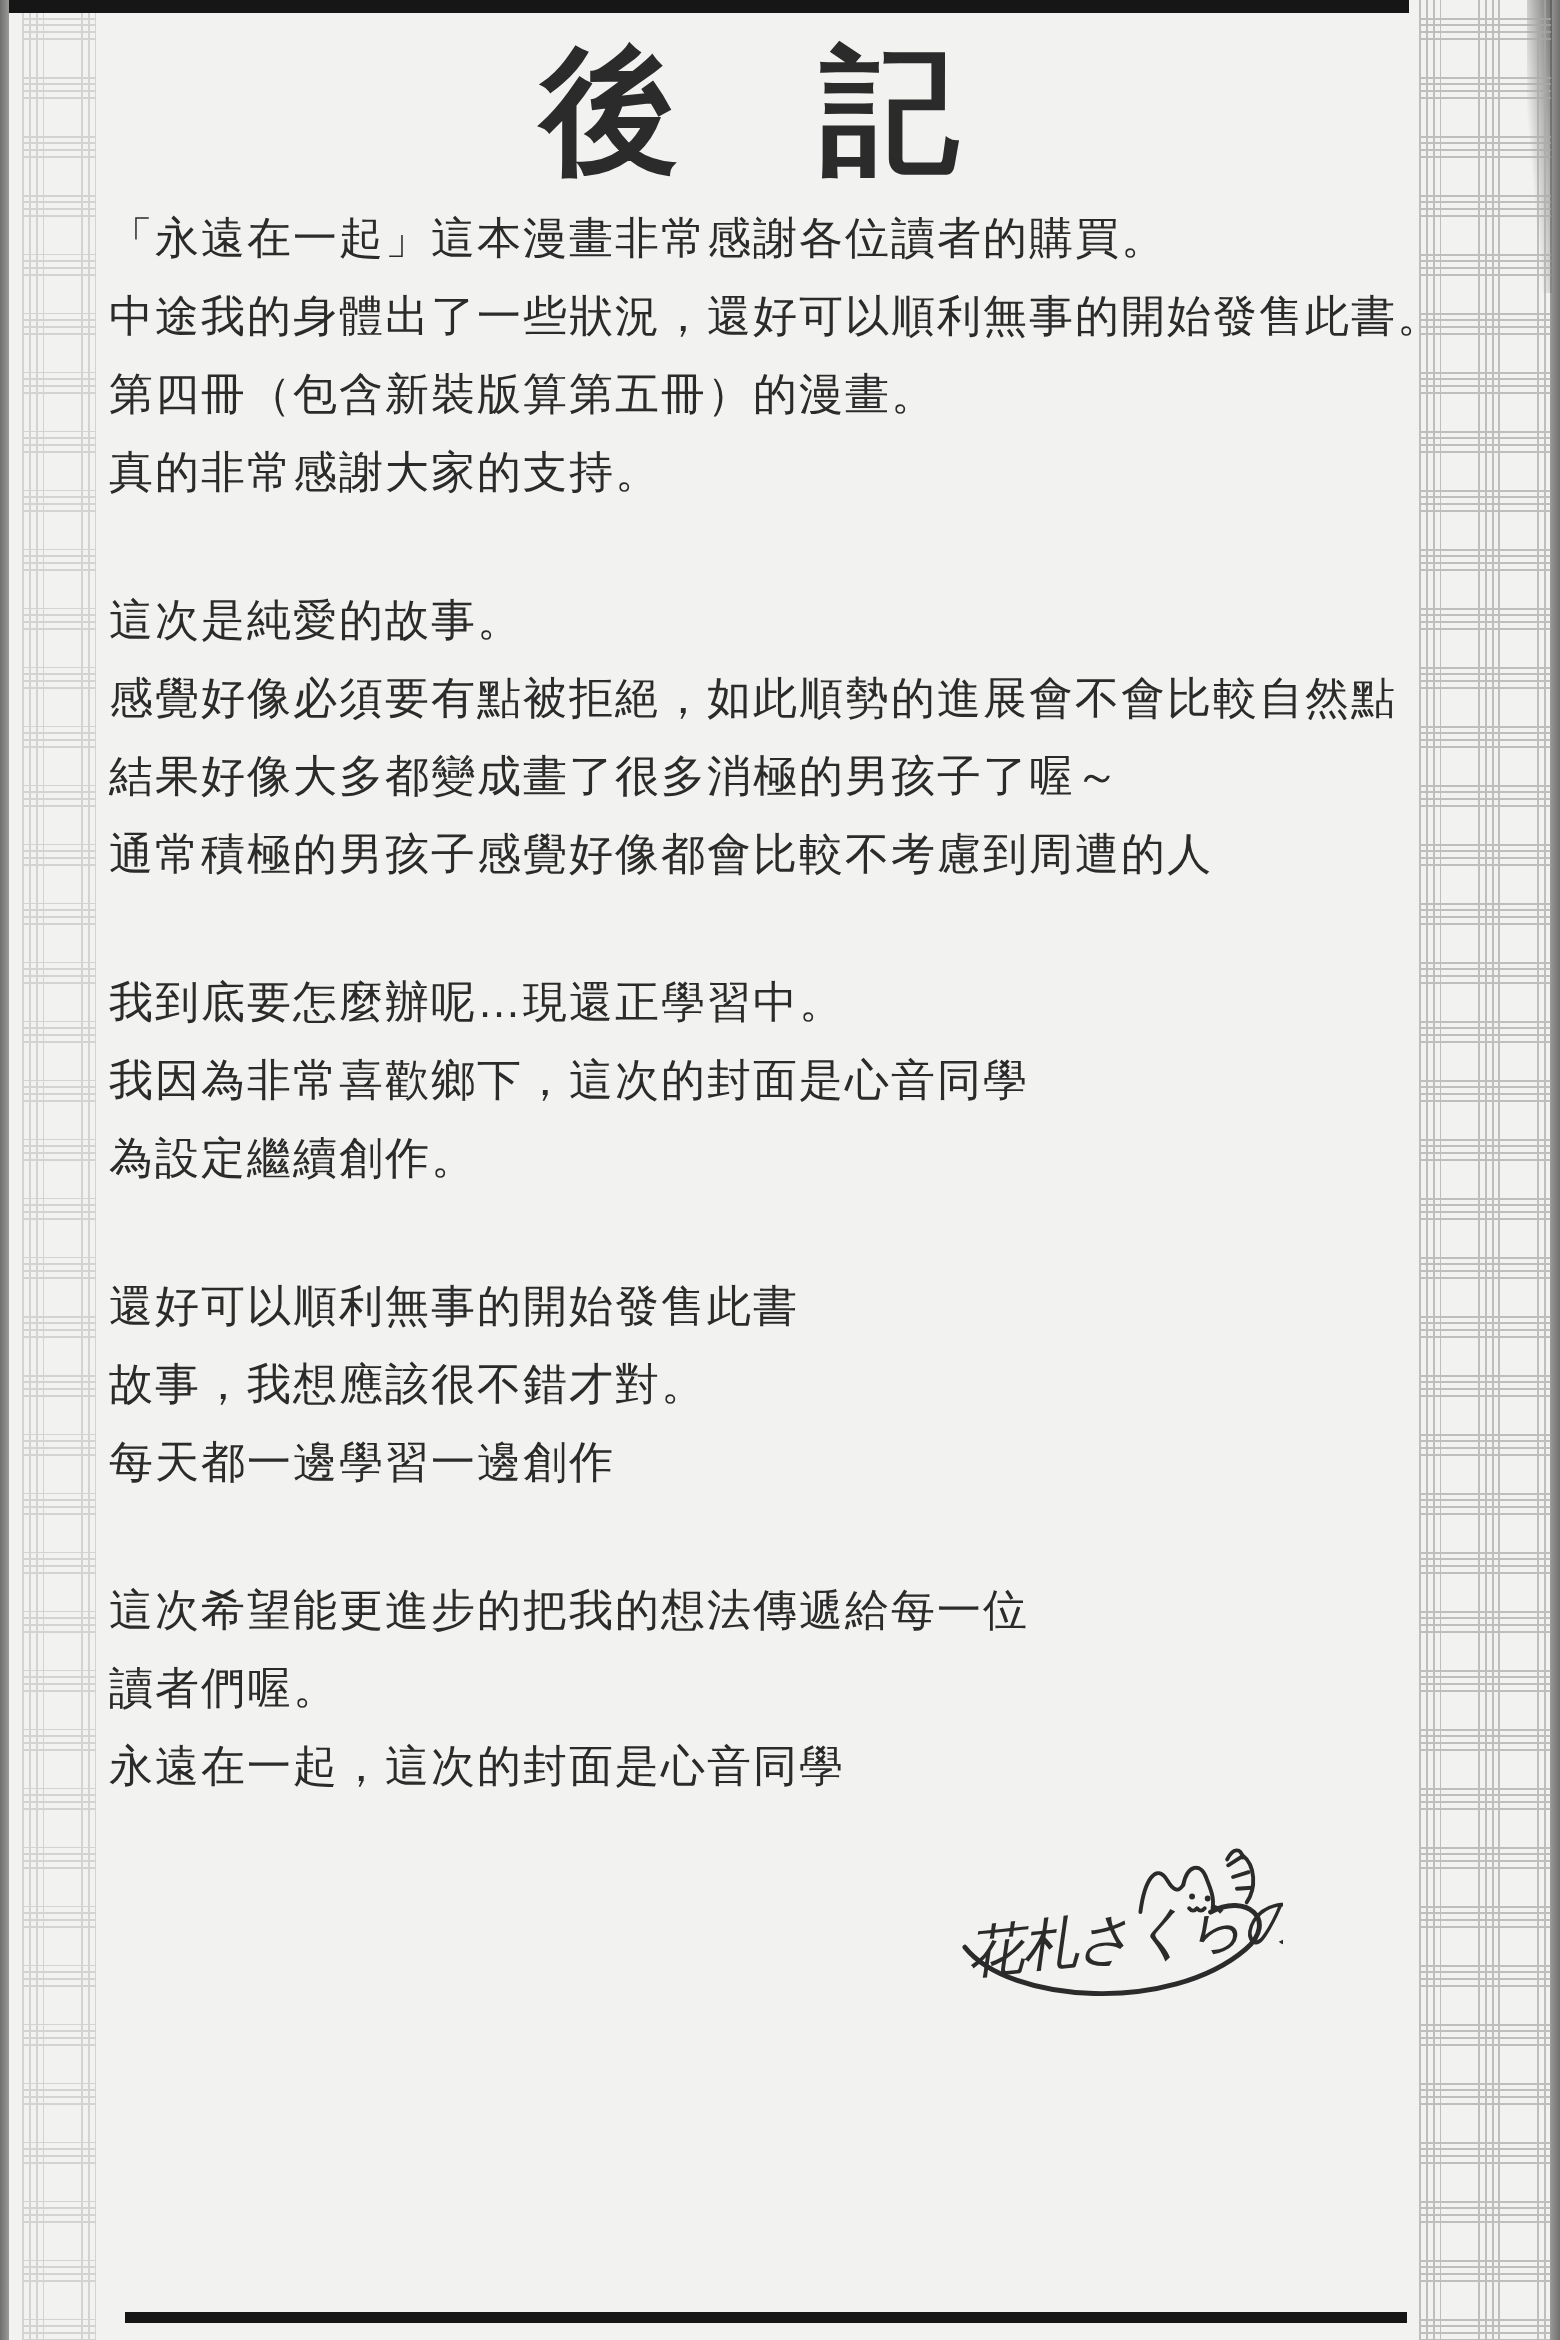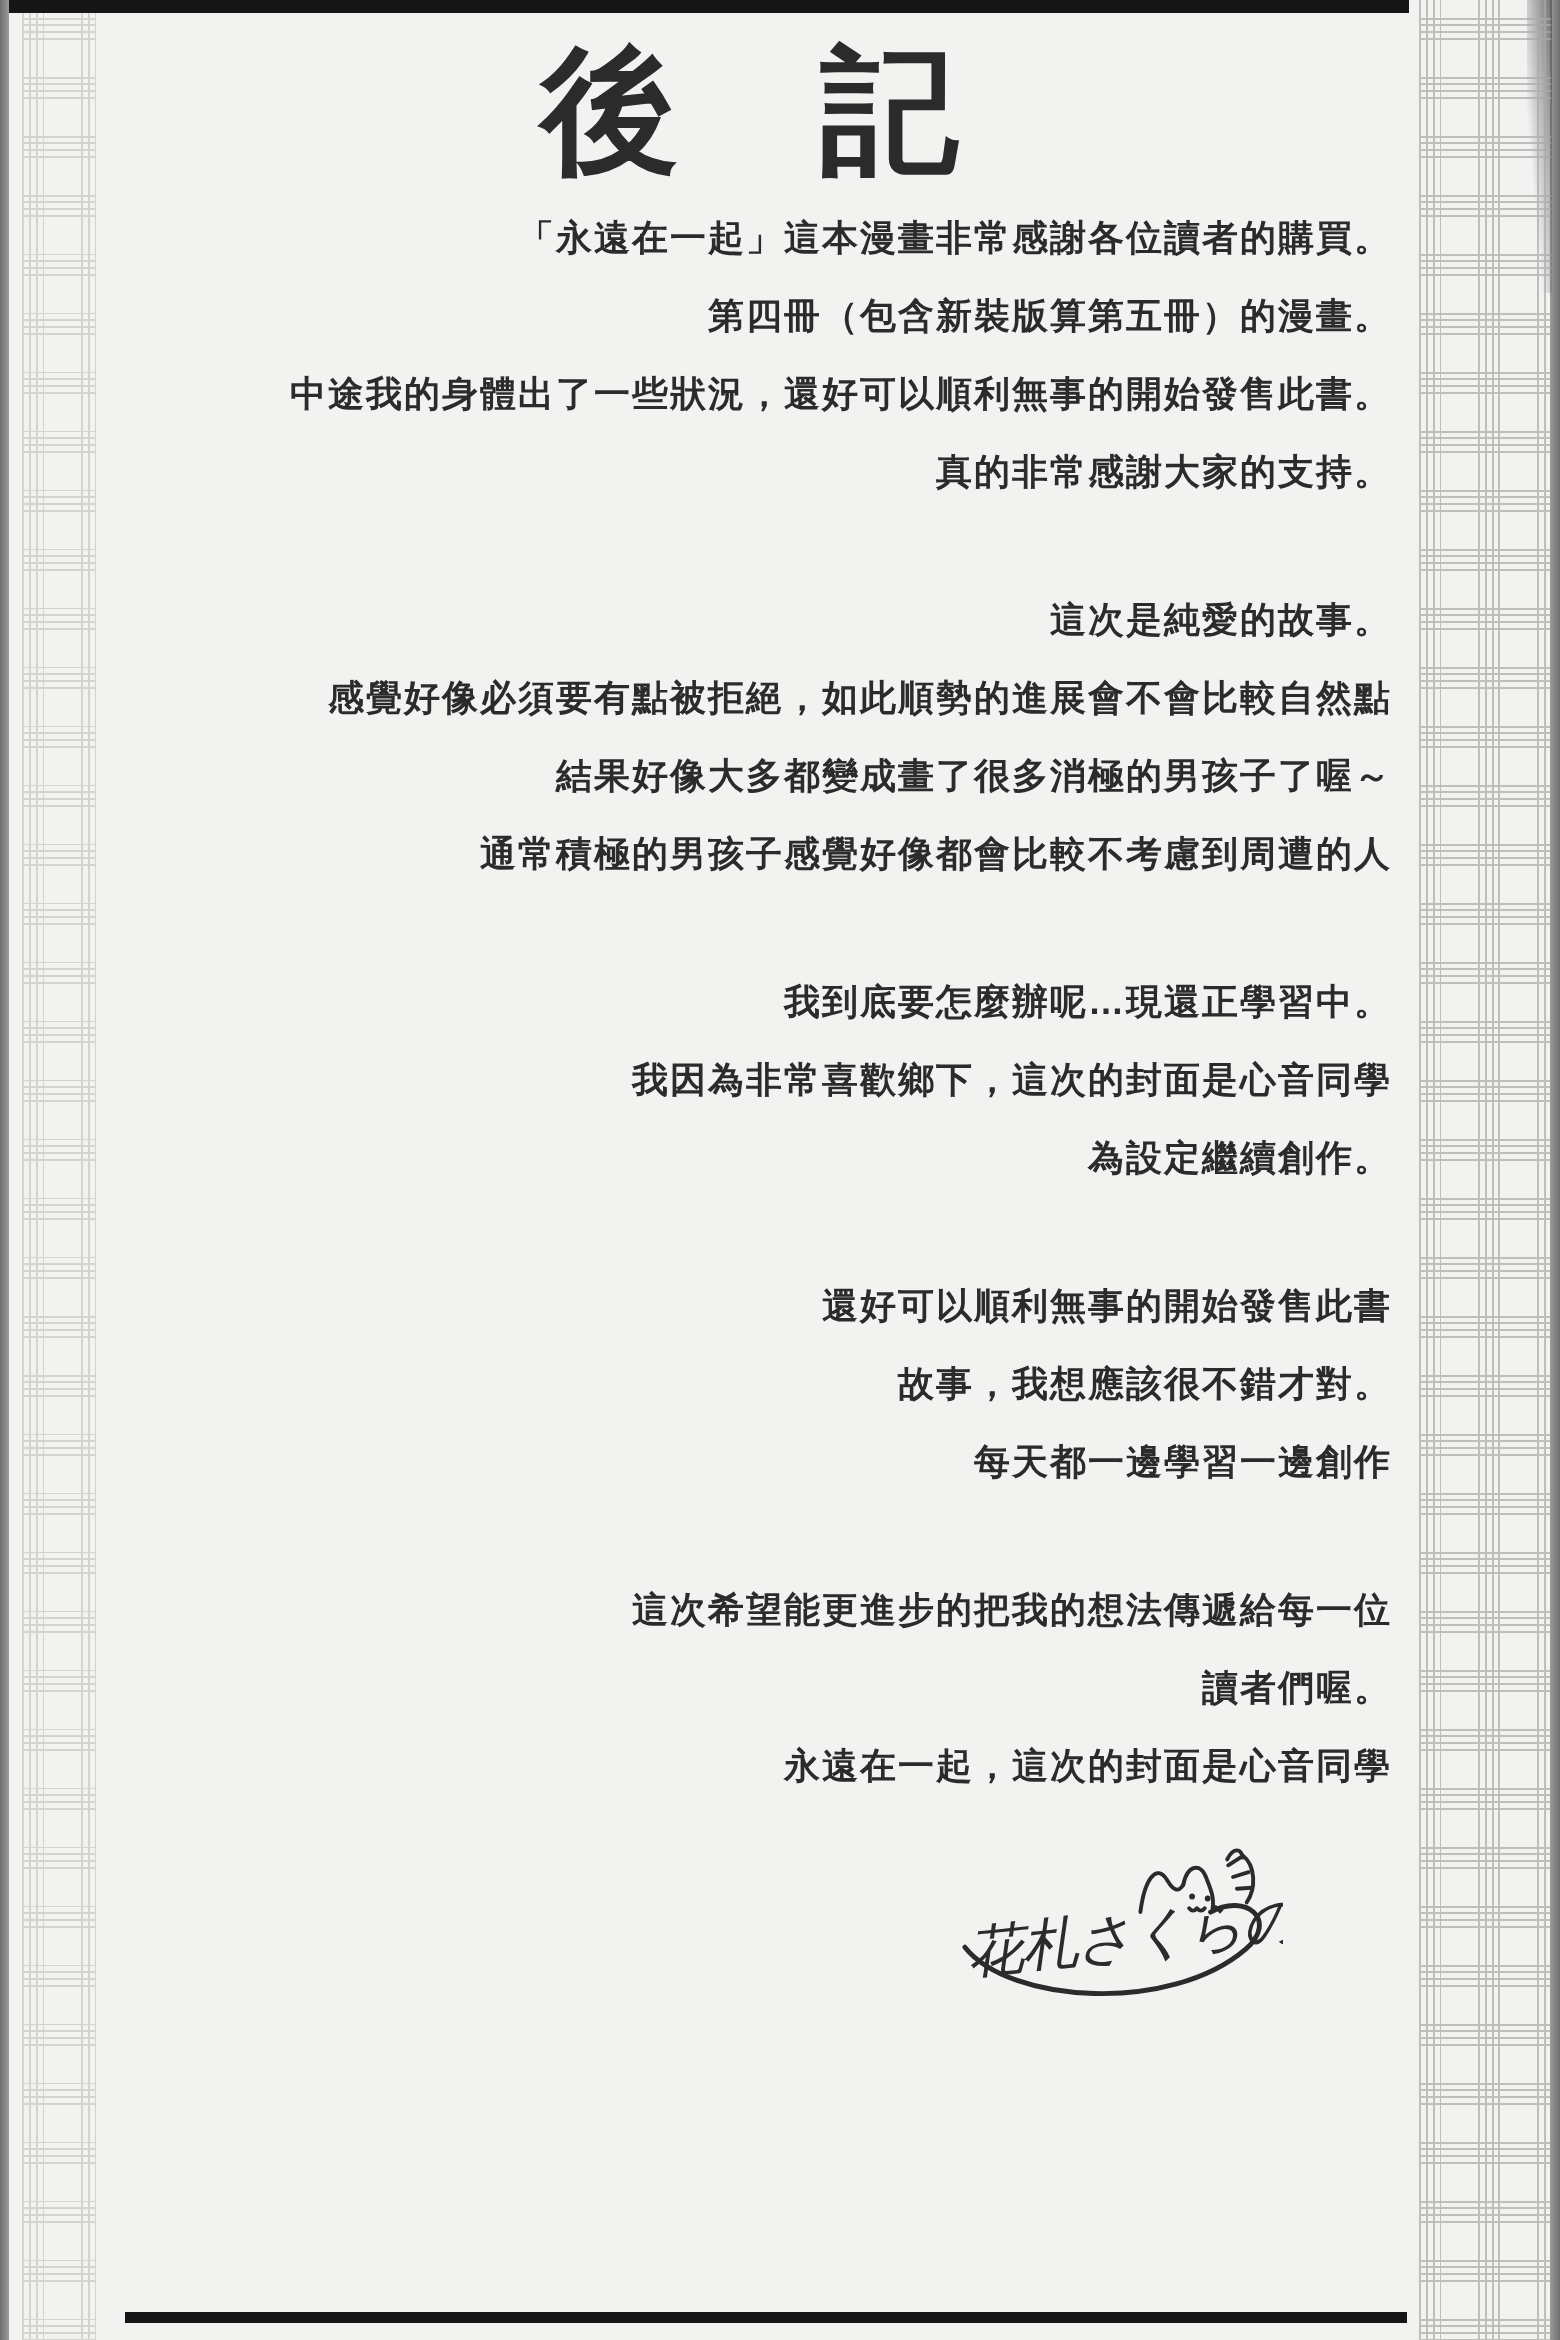--- a/index.html
+++ b/index.html
@@ -67,26 +67,25 @@
   .title {
     font-size: 138px;
     line-height: 146px;
     font-weight: bold;
     text-align: center;
     margin: 37px 0 0 0;
     letter-spacing: 2px;
   }
   .paras { margin-top: 15.6px; }
   .para {
-    font-size: 36px;
+    font-size: 44px;
     line-height: 78px;
     letter-spacing: 2px;
     margin: 0 0 70px 0;
-    font-weight: 700;
-    text-align: right;
+    font-weight: 400;
   }
   .line { white-space: nowrap; }
 
   
   .signature {
     position: absolute;
     left: 951px; top: 1838px;
     width: 332px; height: 195px;
   }
   .signature svg { display: block; width: 100%; height: 100%; }
@@ -123,22 +122,22 @@
   <div class="right-corner-shade"></div>
   <div class="plaid plaid-left"></div>
   <div class="plaid plaid-right"></div>
   <div class="bottom-line"></div>
 
   <div class="content">
     <h1 class="title">後　記</h1>
     <div class="paras" id="paragraphs">
         <div class="para">
           <div class="line">「永遠在一起」這本漫畫非常感謝各位讀者的購買。</div>
+          <div class="line">中途我的身體出了一些狀況，還好可以順利無事的開始發售此書。</div>
           <div class="line">第四冊（包含新裝版算第五冊）的漫畫。</div>
-          <div class="line">中途我的身體出了一些狀況，還好可以順利無事的開始發售此書。</div>
           <div class="line">真的非常感謝大家的支持。</div>
         </div>
         <div class="para">
           <div class="line">這次是純愛的故事。</div>
           <div class="line">感覺好像必須要有點被拒絕，如此順勢的進展會不會比較自然點</div>
           <div class="line">結果好像大多都變成畫了很多消極的男孩子了喔～</div>
           <div class="line">通常積極的男孩子感覺好像都會比較不考慮到周遭的人</div>
         </div>
         <div class="para">
           <div class="line">我到底要怎麼辦呢…現還正學習中。</div>

